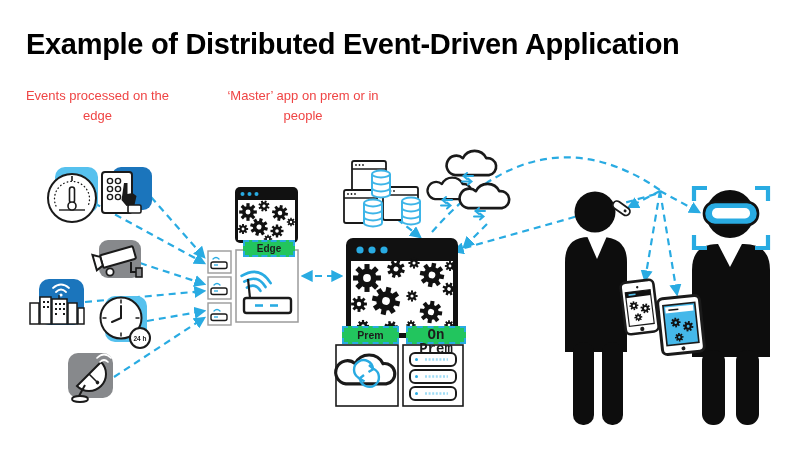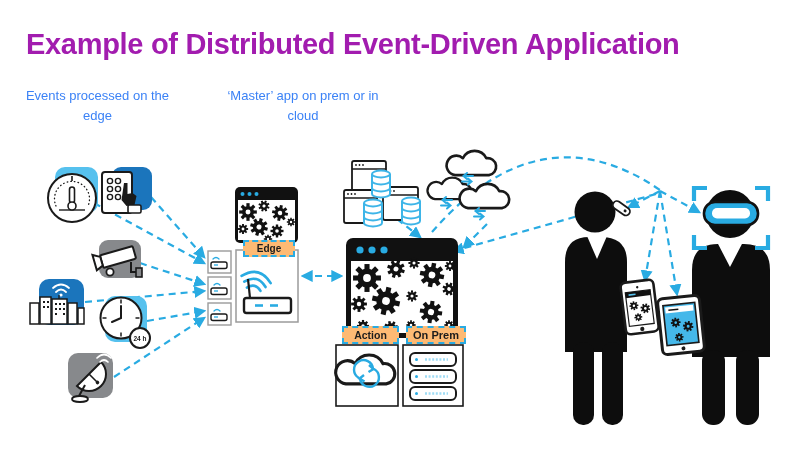--- a/index.html
+++ b/index.html
@@ -1,32 +1,32 @@
 <!DOCTYPE html>
 <html><head>
 <meta charset="utf-8">
 <style>
   html,body{margin:0;padding:0;background:#ffffff;}
   .stage{position:relative;width:800px;height:450px;background:#ffffff;overflow:hidden;
          font-family:"Liberation Sans", sans-serif;}
   .stage svg.art{position:absolute;left:0;top:0;}
   .page-title{position:absolute;left:26px;top:28px;width:760px;
               font-size:29px;font-weight:bold;letter-spacing:-0.3px;
-              color:#a21caf;white-space:nowrap;}
+              color:#000000;white-space:nowrap;}
   .col-h{position:absolute;top:86px;text-align:center;font-size:13px;line-height:1.55;
-         color:#3b82f6;}
+         color:#ef4444;}
   .col-h.c1{left:15px;width:165px;}
   .col-h.c2{left:223px;width:160px;}
   .col-h.c3{left:428px;width:150px;}
   .col-h.c4{left:618px;width:155px;}
-  .tag{position:absolute;background:#fdba74;border:2px dashed #29abe2;color:#1c1c1c;
+  .tag{position:absolute;background:#22c55e;border:2px dashed #29abe2;color:#1c1c1c;
        text-align:center;font-weight:600;z-index:5;box-sizing:border-box;}
   .tag.edge{left:243px;top:240px;width:52px;height:17px;font-size:10px;line-height:13px;}
   .tag.cloud{left:342px;top:326px;width:57px;height:18px;font-size:10.5px;line-height:14px;}
-  .tag.onprem{left:406px;top:326px;width:60px;height:18px;font-size:11px;line-height:14px;}
+  .tag.onprem{left:406px;top:326px;width:60px;height:18px;font-size:14px;line-height:14px;font-family:Liberation Mono, monospace;}
 </style>
 </head>
 <body>
 
 <div class="stage">
 
   <svg class="art" width="800" height="450" viewBox="0 0 800 450">
     <defs>
       <marker id="arr" viewBox="0 0 10 10" refX="8" refY="5" markerWidth="5.5" markerHeight="5.5" orient="auto-start-reverse">
           <path d="M0,0 L10,5 L0,10 Z" fill="#29abe2"></path>
@@ -390,18 +390,18 @@
           </g>
           <circle cx="681" cy="348.5" r="2" fill="#1a1a1a"></circle>
         </g>
       </g>
     </g>
   </svg>
 
   <div class="page-title">Example of Distributed Event-Driven Application</div>
 
   <div class="col-h c1">Events processed on the edge</div>
-  <div class="col-h c2">‘Master’ app on prem or in cloud</div>
+  <div class="col-h c2">‘Master’ app on prem or in people</div>
 
   <div class="tag edge">Edge</div>
-  <div class="tag cloud">Action</div>
+  <div class="tag cloud">Prem</div>
   <div class="tag onprem">On Prem</div>
 </div>
 
 </body></html>

